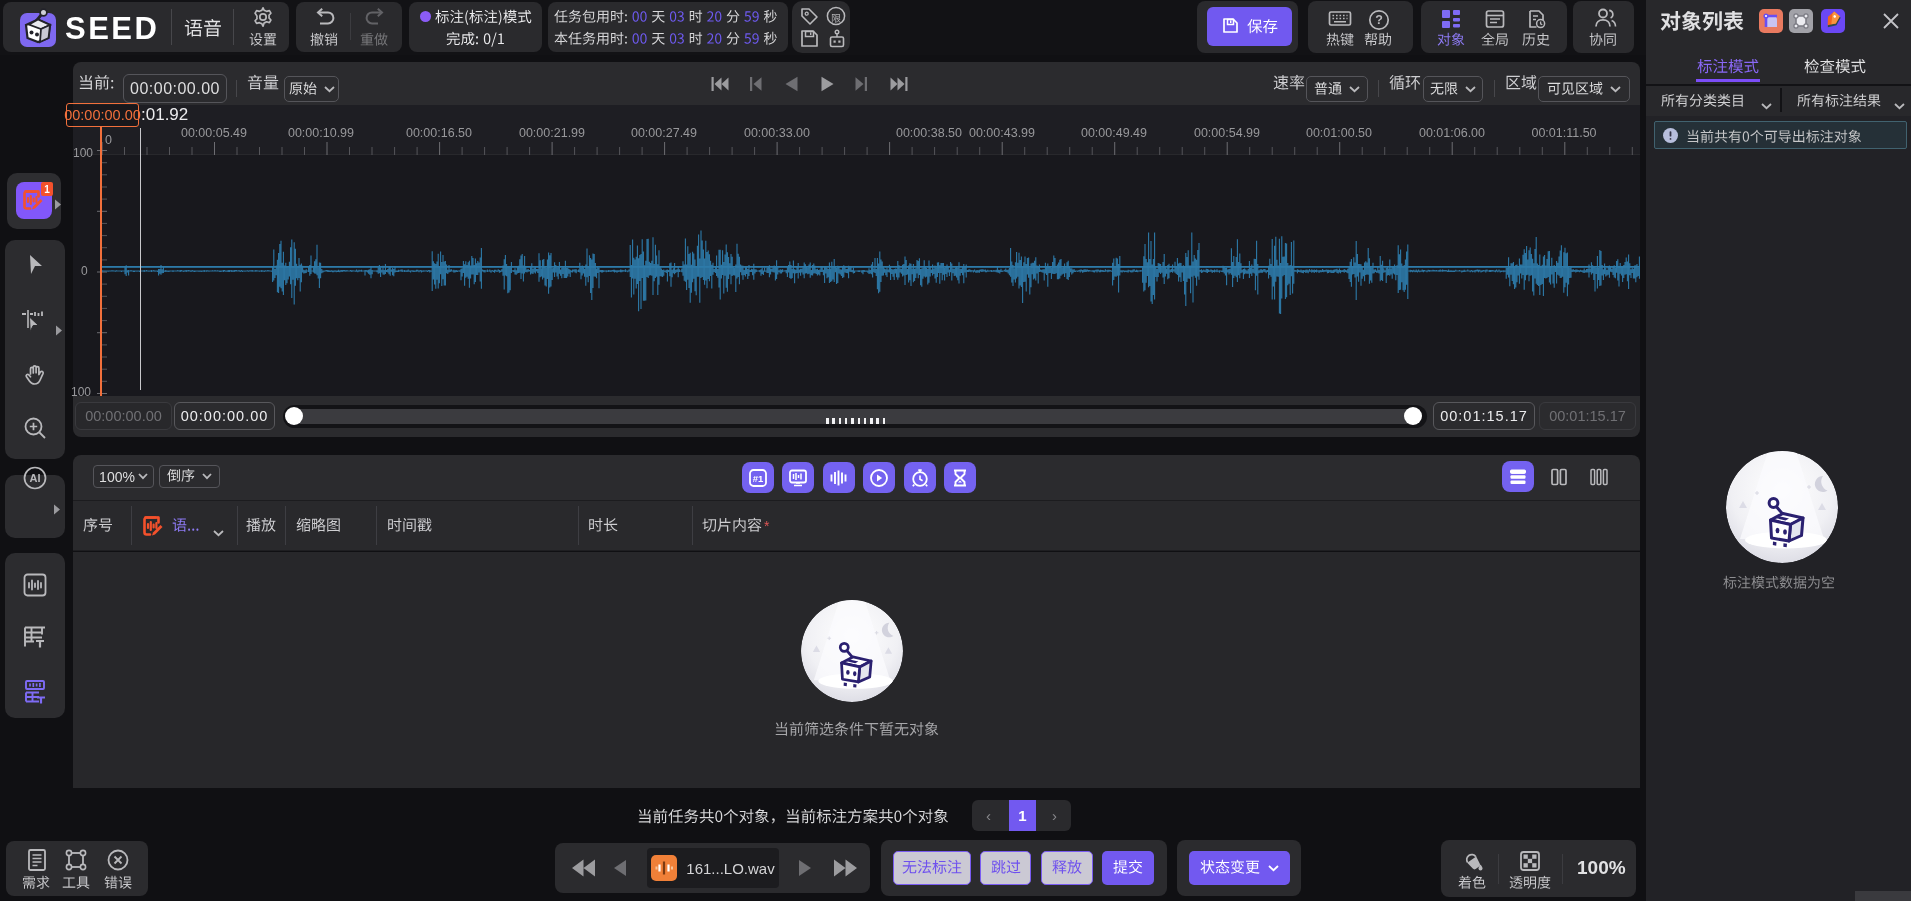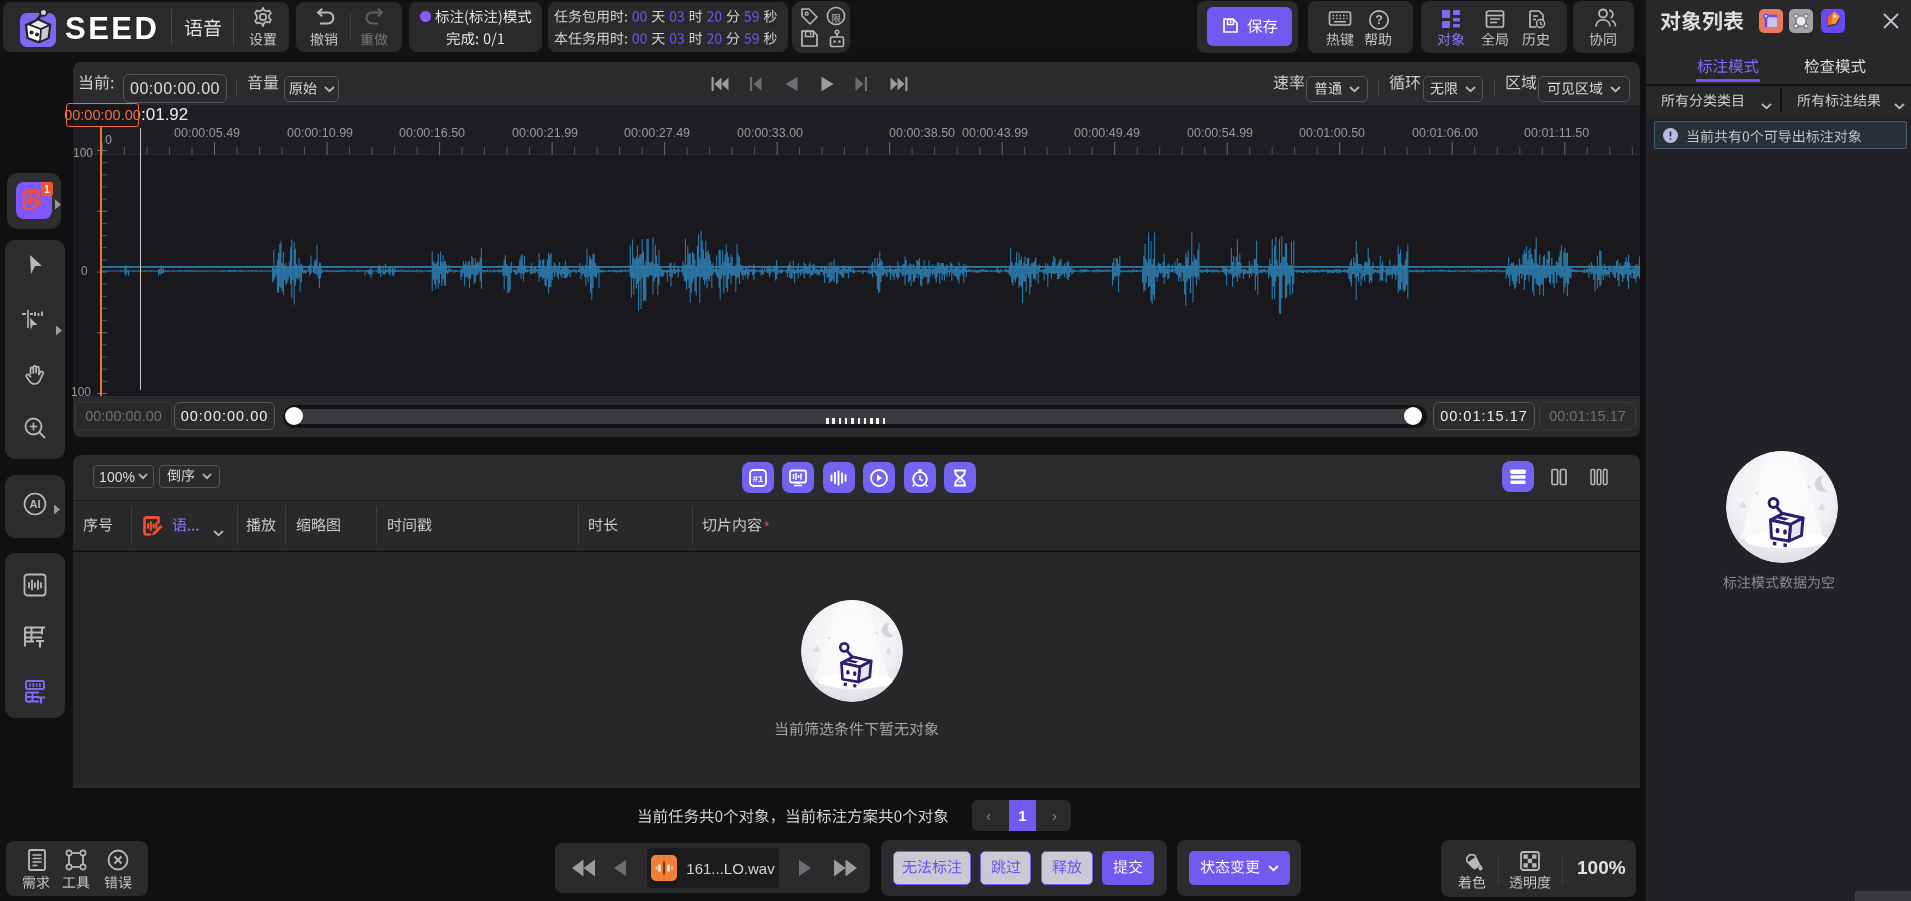--- a/index.html
+++ b/index.html
@@ -1,20 +1,20 @@
 <!DOCTYPE html>
 <html><head><meta charset="utf-8"><style>
 *{margin:0;padding:0;box-sizing:border-box}
 html,body{width:1911px;height:901px;overflow:hidden;background:#101013;font-family:"Liberation Sans",sans-serif;color:#d6d6d8;-webkit-font-smoothing:antialiased}
 .abs{position:absolute}
 .panel{position:absolute;background:#2a2a2d;border-radius:8px}
 .flexc{display:flex;align-items:center;justify-content:center}
 .box{position:absolute;border:1px solid #55555a;border-radius:5px;display:flex;align-items:center;justify-content:center;font-size:14px;color:#dededf;gap:7px;background:transparent}
 .chv{flex:none}
-.rlab{position:absolute;top:21px;width:80px;text-align:left;font-size:12.5px;color:#98989b}
+.rlab{position:absolute;top:21px;width:80px;text-align:center;font-size:12.5px;color:#98989b}
 .sdot{position:absolute;top:9px;width:2.6px;height:5.5px;background:#f2f2f4}
 .pbtn{position:absolute;width:32px;height:31px;border-radius:8px;background:#7462f0;display:flex;align-items:center;justify-content:center}
 .hd{position:absolute;top:0;height:100%;display:flex;align-items:center;font-size:15px;color:#cfcfd2}
 .vdiv{position:absolute;width:1px;background:#47474b}
 .coldiv{position:absolute;top:5px;bottom:5px;width:1px;background:#3e3e43}
 .obtn{position:absolute;height:34px;border-radius:5px;background:#cbc9d4;border:1.5px solid #7a5cf2;color:#6e50ee;font-size:15px;display:flex;align-items:center;justify-content:center}
 .sbtn{position:absolute;height:34px;border-radius:5px;background:#7259f0;color:#fff;font-size:15px;display:flex;align-items:center;justify-content:center;gap:8px}
 .iclbl{position:absolute;font-size:14px;color:#c9c9cc;white-space:nowrap;text-align:center}
 </style></head><body>
 <div class="abs" style="left:0;top:0;width:1646px;height:55px;background:#121215"></div>
@@ -310,21 +310,21 @@
     </svg></div>
 <div class="abs" style="left:23px;top:363px"><svg class="" width="24" height="24" viewBox="0 0 24 24" fill="none">
       <path d="M7.5 11V5.8a1.4 1.4 0 012.8 0V10M10.3 9.7V4.2a1.4 1.4 0 012.8 0v5.5M13.1 9.7V5a1.4 1.4 0 012.8 0v6.5M15.9 11.5l1.6-2.6a1.5 1.5 0 012.6 1.4l-3 6.7c-1 2.4-2.6 4-5.5 4-2.4 0-3.7-.8-5-2.7L3.3 13.5a1.5 1.5 0 012.4-1.7l1.8 2" stroke="#b9b9bc" stroke-width="1.7" stroke-linejoin="round" stroke-linecap="round"></path>
     </svg></div>
 <div class="abs" style="left:23px;top:416px"><svg class="" width="24" height="24" viewBox="0 0 24 24" fill="none">
       <circle cx="10.5" cy="10.5" r="8" stroke="#b9b9bc" stroke-width="1.8"></circle>
       <path d="M16.5 16.5L22 22" stroke="#b9b9bc" stroke-width="1.8"></path>
       <path d="M6.8 10.5h7.4M10.5 6.8v7.4" stroke="#b9b9bc" stroke-width="1.7"></path>
     </svg></div>
 <div class="panel" style="left:5px;top:475px;width:60px;height:63px;background:#2c2c2f;border-radius:10px"></div>
-<div class="abs" style="left:22px;top:491px"><svg class="" width="26" height="26" viewBox="0 0 26 26" fill="none">
+<div class="abs" style="left:22px;top:465px"><svg class="" width="26" height="26" viewBox="0 0 26 26" fill="none">
       <circle cx="13" cy="13" r="10.5" stroke="#b9b9bc" stroke-width="1.7"></circle>
       <text x="13" y="17.2" font-size="11" font-weight="bold" font-family="Liberation Sans" fill="#b9b9bc" text-anchor="middle">AI</text>
     </svg></div>
 <div class="abs" style="left:53px;top:501px"><svg class="" width="8" height="11" viewBox="0 0 8 11" fill="none">
       <path d="M1 0.5L7 5.5L1 10.5z" fill="#9a9a9e"></path>
     </svg></div>
 <div class="panel" style="left:5px;top:553px;width:60px;height:165px;background:#2c2c2f;border-radius:10px"></div>
 <div class="abs" style="left:22px;top:572px"><svg class="" width="26" height="26" viewBox="0 0 26 26" fill="none">
       <rect x="2.5" y="2.5" width="21" height="21" rx="3" stroke="#b9b9bc" stroke-width="1.8"></rect>
       <path d="M7 11v4.5M10 8.5v9M13 11.5v3.5M16 9v8M19 11v4.5" stroke="#b9b9bc" stroke-width="1.8" stroke-linecap="round"></path>
@@ -453,21 +453,21 @@
       </svg>
       <svg class="chv" width="11" height="7" viewBox="0 0 11 7" fill="none">
         <path d="M1 1l4.5 4.2L10.0 1" stroke="#b9b9bc" stroke-width="1.8" fill="none"></path>
       </svg>
     </div>
 </div>
 <div class="abs" style="left:73px;top:105px;width:1567px;height:291px;background:#18181d">
 <div class="abs" style="left:0;top:0;width:1567px;height:49px;background:#1e1e23"></div>
 <div class="abs" style="left:0;top:49px;width:1567px;height:1px;background:#28282c"></div>
 <div class="rlab" style="left:101px">00:00:05.49</div>
-    <div class="rlab" style="left:214px">00:00:10.99</div>
+    <div class="rlab" style="left:208px">00:00:10.99</div>
     <div class="rlab" style="left:326px">00:00:16.50</div>
     <div class="rlab" style="left:439px">00:00:21.99</div>
     <div class="rlab" style="left:551px">00:00:27.49</div>
     <div class="rlab" style="left:664px">00:00:33.00</div>
     <div class="rlab" style="left:816px">00:00:38.50</div>
     <div class="rlab" style="left:889px">00:00:43.99</div>
     <div class="rlab" style="left:1001px">00:00:49.49</div>
     <div class="rlab" style="left:1114px">00:00:54.99</div>
     <div class="rlab" style="left:1226px">00:01:00.50</div>
     <div class="rlab" style="left:1339px">00:01:06.00</div>

